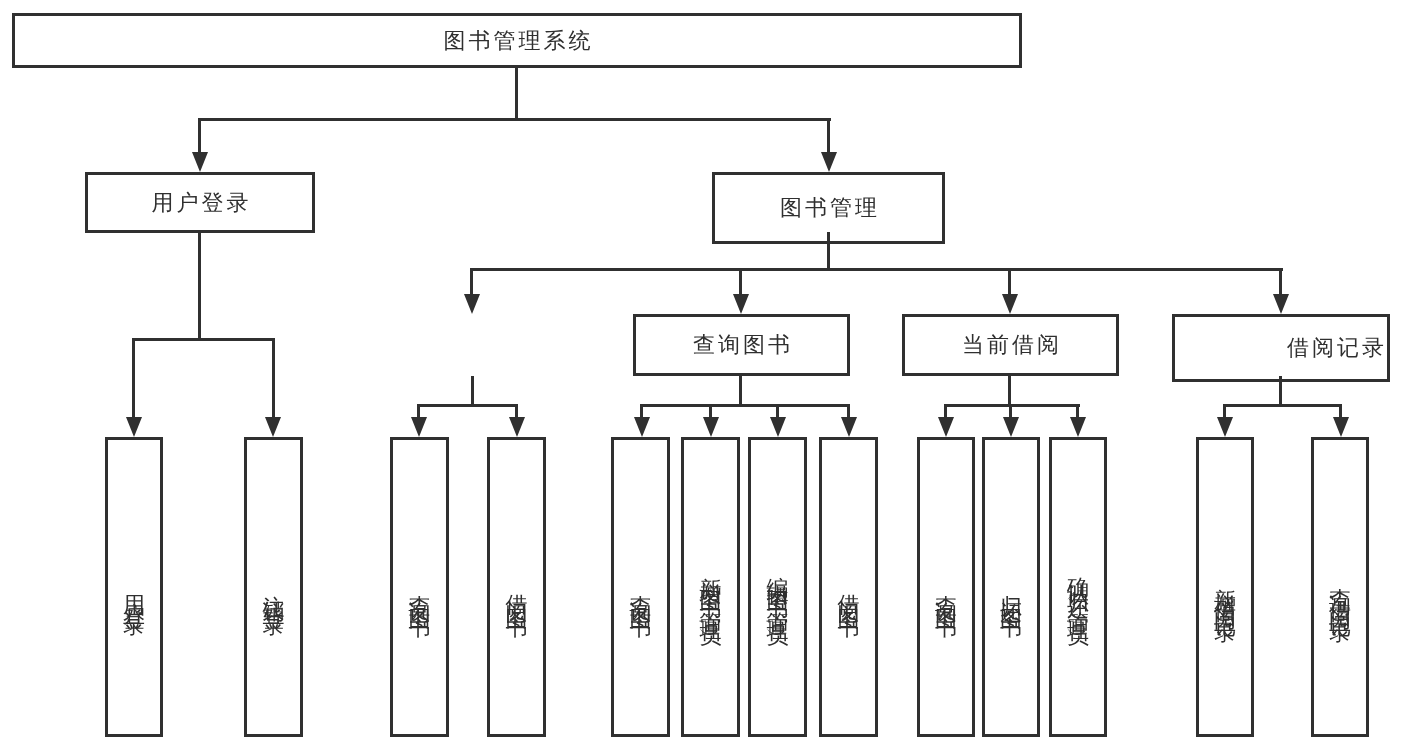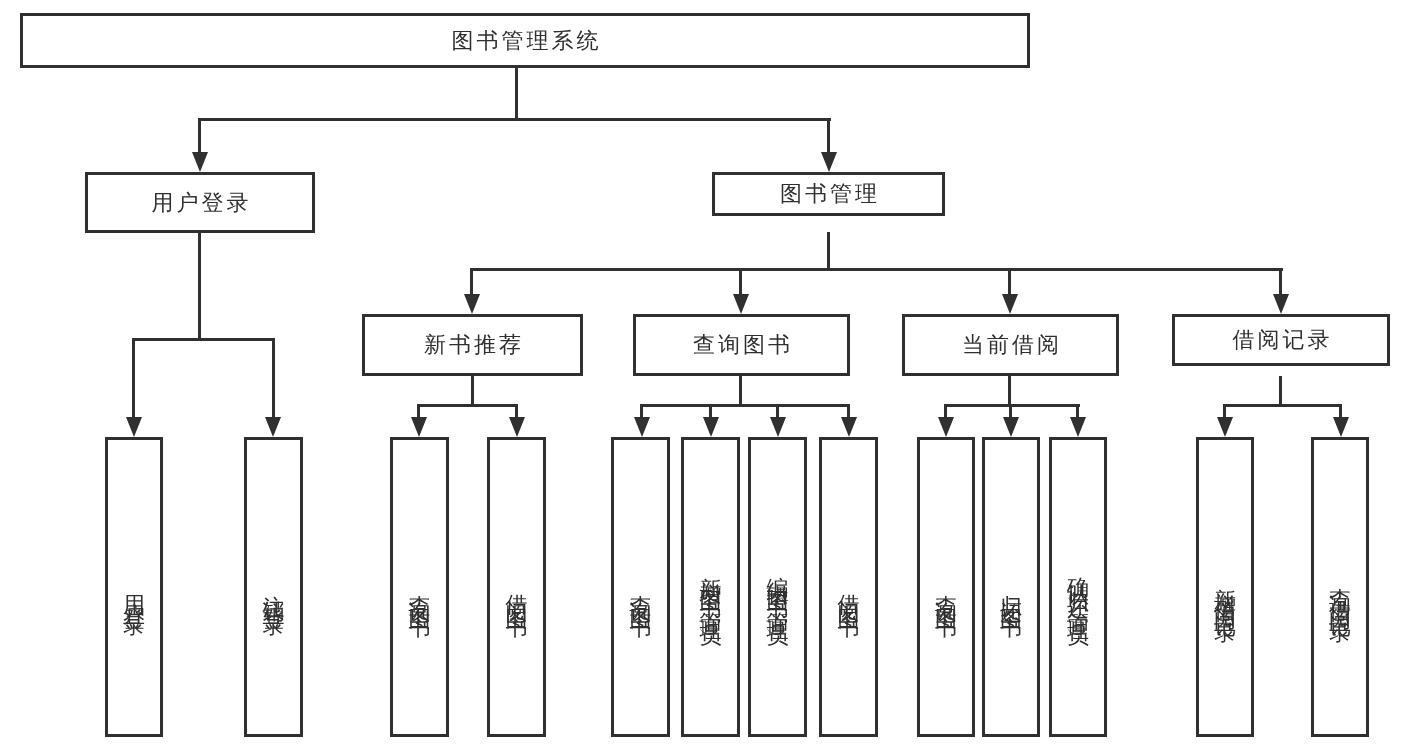--- a/index.html
+++ b/index.html
@@ -53,35 +53,35 @@
     color: rgba(148,148,148,0.9);
     z-index: 5;
     white-space: nowrap;
   }
 </style>
 </head>
 <body>
 
 <div class="canvas">
 
-  <div class="box" style="left:12px; top:13px; width:1010px; height:55px;margin-left:8px;">
+  <div class="box" style="left:12px; top:13px; width:1010px; height:55px;">
     <span class="lbl">图书管理系统</span>
   </div>
 
   <div class="vline" style="left:515px; top:68px; height:53px;"></div>
   <div class="hline" style="left:198px; top:118px; width:633px;"></div>
   <div class="vline" style="left:198px; top:118px; height:36px;"></div>
   <div class="ahead" style="left:192px; top:152px;"></div>
   <div class="vline" style="left:827px; top:118px; height:36px;"></div>
   <div class="ahead" style="left:821px; top:152px;"></div>
 
   <div class="box" style="left:85px; top:172px; width:230px; height:61px;">
     <span class="lbl">用户登录</span>
   </div>
-  <div class="box" style="left:712px; top:172px; width:233px; height:44px;">
+  <div class="box" style="left:712px; top:172px; width:233px; height:72px;">
     <span class="lbl">图书管理</span>
   </div>
 
   <div class="vline" style="left:198px; top:233px; height:108px;"></div>
   <div class="hline" style="left:132px; top:338px; width:143px;"></div>
   <div class="vline" style="left:132px; top:338px; height:80px;"></div>
   <div class="ahead" style="left:126px; top:417px;"></div>
   <div class="vline" style="left:272px; top:338px; height:80px;"></div>
   <div class="ahead" style="left:265px; top:417px;"></div>
 
@@ -89,30 +89,27 @@
   <div class="hline" style="left:470px; top:268px; width:813px;"></div>
   <div class="vline" style="left:470px; top:268px; height:28px;"></div>
   <div class="ahead" style="left:464px; top:294px;"></div>
   <div class="vline" style="left:739px; top:268px; height:28px;"></div>
   <div class="ahead" style="left:733px; top:294px;"></div>
   <div class="vline" style="left:1008px; top:268px; height:28px;"></div>
   <div class="ahead" style="left:1002px; top:294px;"></div>
   <div class="vline" style="left:1279px; top:268px; height:28px;"></div>
   <div class="ahead" style="left:1273px; top:294px;"></div>
 
-  <div class="box" style="left:362px; top:314px; width:221px; height:62px;">
-    <span class="lbl">新书推荐</span>
-  </div>
   <div class="box" style="left:633px; top:314px; width:217px; height:62px;">
     <span class="lbl">查询图书</span>
   </div>
   <div class="box" style="left:902px; top:314px; width:217px; height:62px;">
     <span class="lbl">当前借阅</span>
   </div>
-  <div class="box" style="left:1172px; top:314px; width:218px; height:52px;">
+  <div class="box" style="left:1172px; top:314px; width:218px; height:68px;justify-content:flex-end;">
     <span class="lbl">借阅记录</span>
   </div>
 
   <div class="vline" style="left:471px; top:376px; height:31px;"></div>
   <div class="hline" style="left:418px; top:404px; width:100px;"></div>
   <div class="vline" style="left:417px; top:404px; height:15px;"></div>
   <div class="ahead" style="left:411px; top:417px;"></div>
   <div class="vline" style="left:515px; top:404px; height:15px;"></div>
   <div class="ahead" style="left:509px; top:417px;"></div>
 

